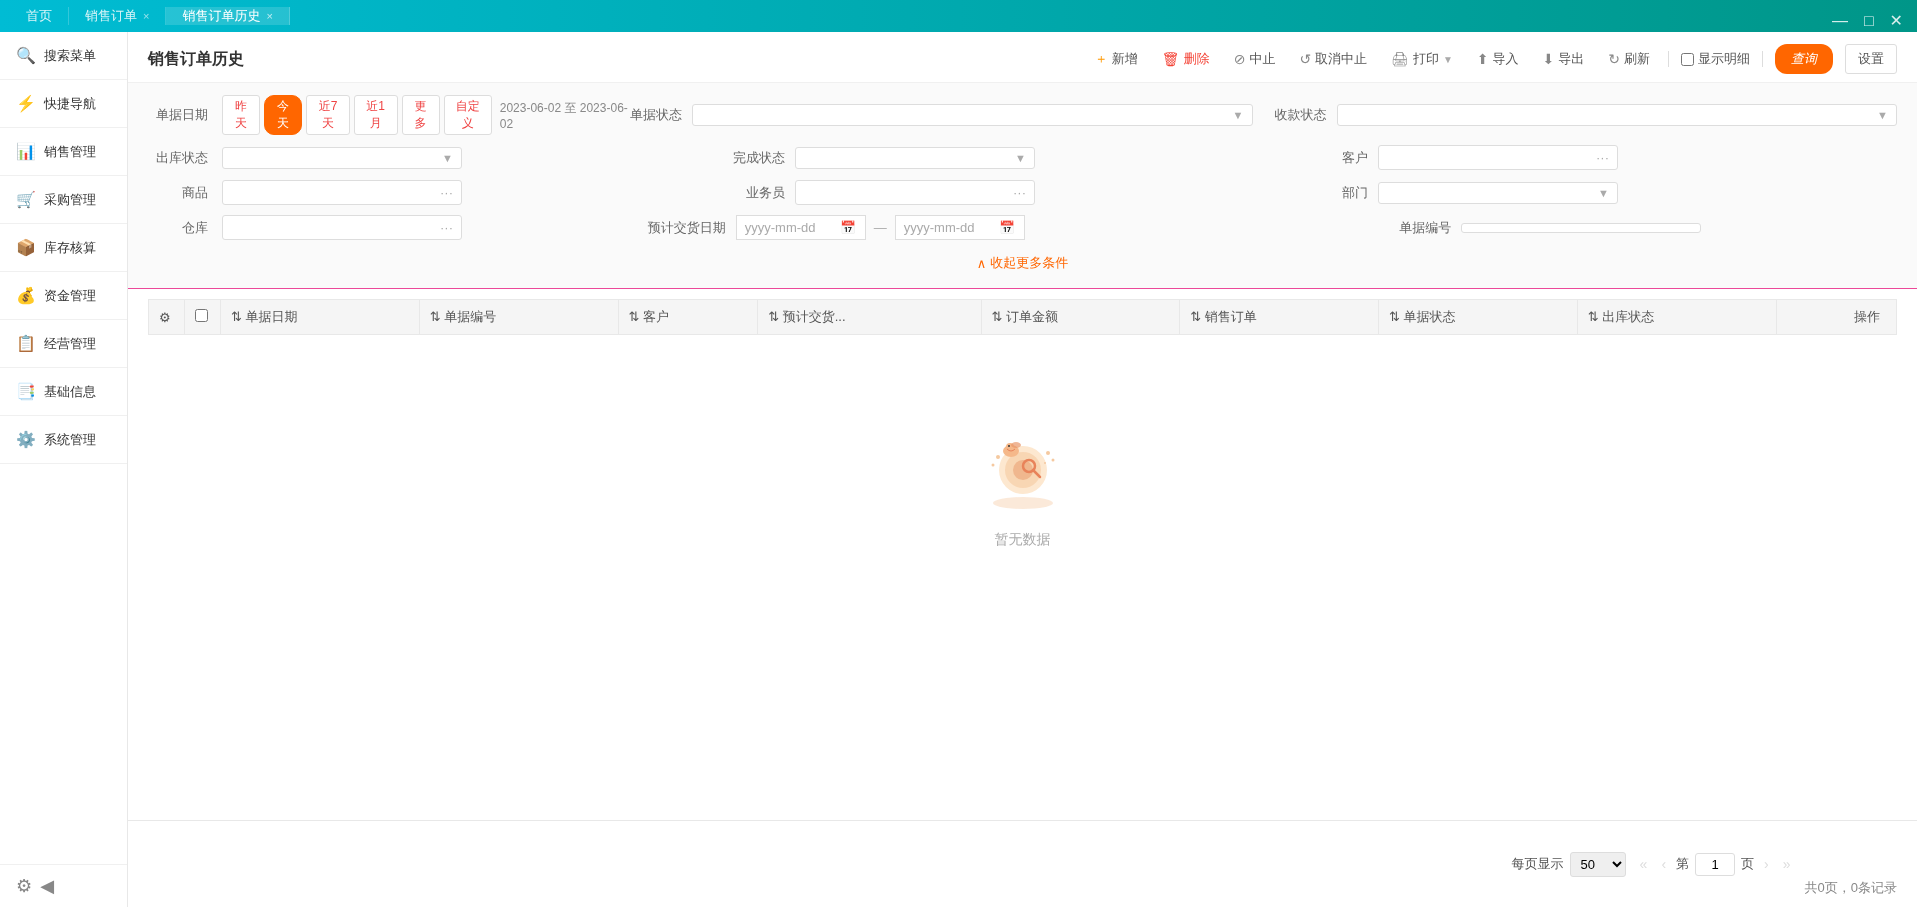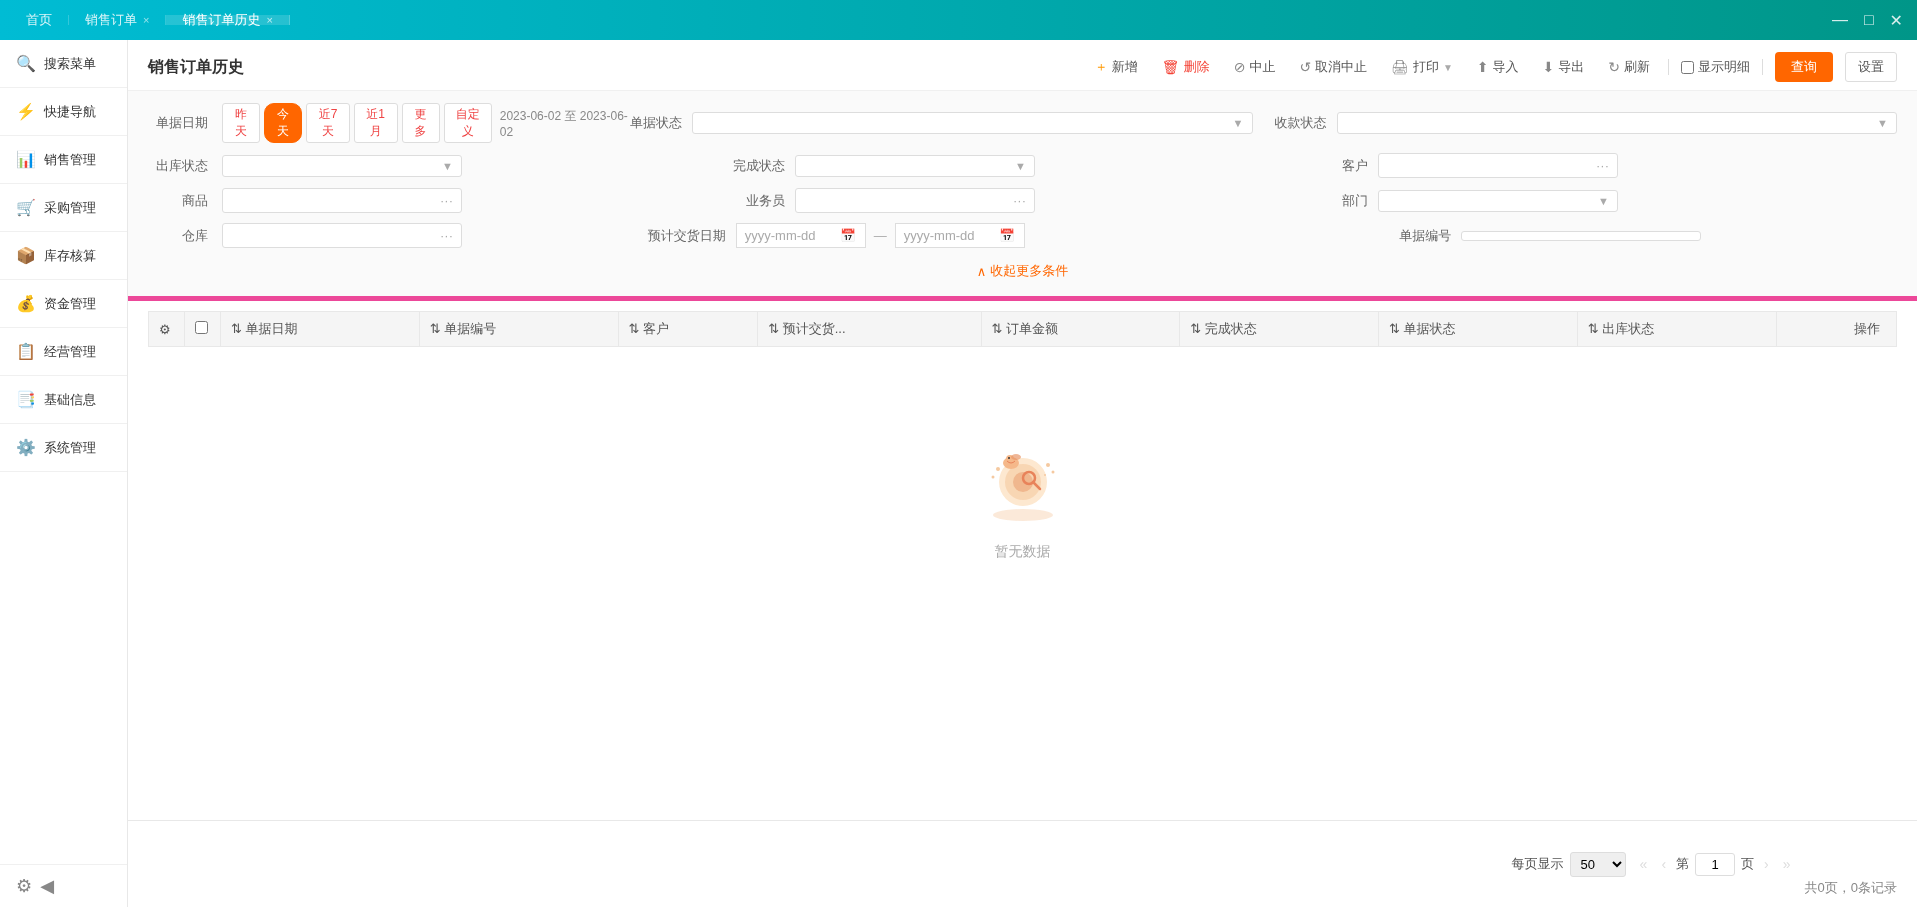--- a/index.html
+++ b/index.html
@@ -1,24 +1,24 @@
 <!DOCTYPE html>
 <html><head>
   <meta charset="utf-8">
   <style>
     * { box-sizing: border-box; margin: 0; padding: 0; font-family: 'Microsoft YaHei', Arial, sans-serif; font-size: 13px; }
     body { display: flex; flex-direction: column; height: 907px; width: 1917px; overflow: hidden; background: #f5f5f5; }
 
     
     .topbar {
-      height: 40px;
+      height: 32px;
       background: linear-gradient(90deg, #00bcd4 0%, #009688 100%);
       display: flex;
-      align-items: center;
-      padding: 15px 10px;
+      align-items: flex-start;
+      padding: 7px 10px;
       flex-shrink: 0;
     }
     .topbar-tabs {
       display: flex;
       align-items: center;
       flex: 1;
       height: 100%;
     }
     .topbar-tab {
       display: flex;
@@ -128,23 +128,24 @@
     }
     .toolbar-btn .icon { font-size: 14px; color: #888; }
     .toolbar-btn.danger { color: #f44336; }
     .toolbar-btn.danger .icon { color: #f44336; }
     .toolbar-btn .plus-icon { color: #ff9800; }
     .btn-query {
       background: #ff6600;
       color: #fff;
       border: none;
       padding: 6px 16px;
-      border-radius: 4px;
-      cursor: pointer;
-      font-size: 13px;
+      border-radius: 12px;
+      cursor: pointer;
+      font-size: 13px;
+      font-style: italic;
     }
     .btn-setting {
       background: #fff;
       color: #555;
       border: 1px solid #ddd;
       padding: 5px 12px;
       border-radius: 3px;
       cursor: pointer;
       font-size: 13px;
     }
@@ -158,21 +159,21 @@
     }
     .toolbar-divider {
       width: 1px;
       height: 16px;
       background: #ddd;
     }
 
     
     .filter-area {
       padding: 12px 20px;
-      border-bottom: 5px solid #ec4899;
+      border-bottom: 1px solid #ec4899;
       background: #fafafa;
     }
     .filter-row {
       display: flex;
       align-items: center;
       gap: 0;
       margin-bottom: 10px;
     }
     .filter-row:last-child { margin-bottom: 0; }
     .filter-label {
@@ -620,21 +621,21 @@
             <th>
               <span>⇅ 客户</span>
             </th>
             <th>
               <span>⇅ 预计交货...</span>
             </th>
             <th>
               <span>⇅ 订单金额</span>
             </th>
             <th>
-              <span>⇅ 完成状态</span>
+              <span>⇅ 销售订单</span>
             </th>
             <th>
               <span>⇅ 单据状态</span>
             </th>
             <th>
               <span>⇅ 出库状态</span>
             </th>
             <th style="text-align:right;padding-right:16px;">
               <span>操作</span>
             </th>

